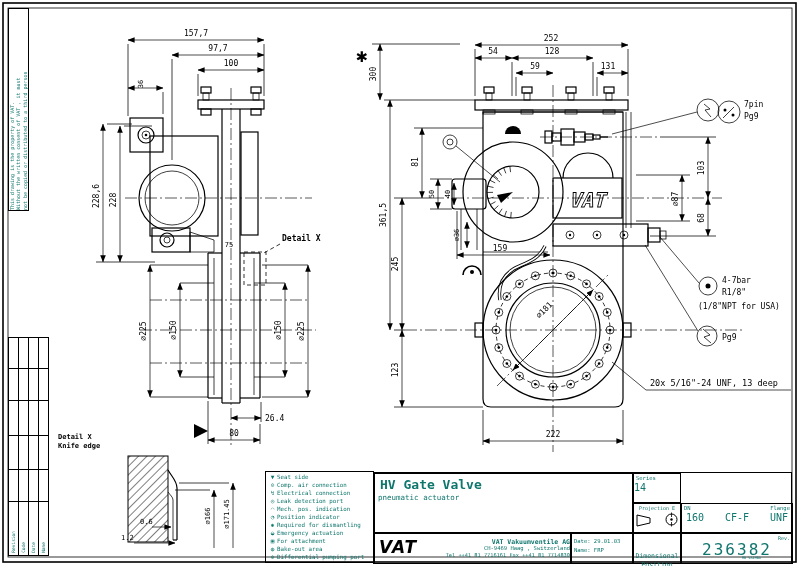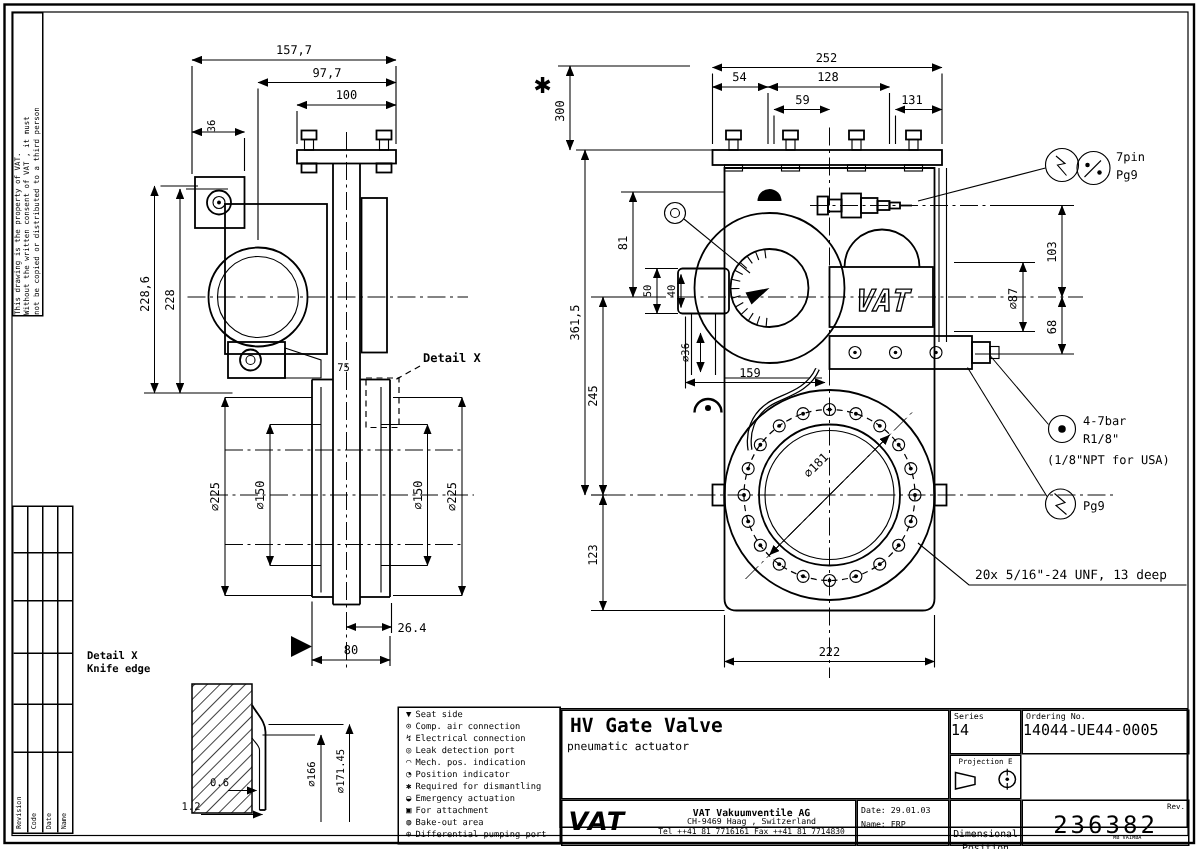--- a/index.html
+++ b/index.html
@@ -1,17 +1,17 @@
 <!DOCTYPE html>
 <html><head>
 <meta charset="utf-8">
 <style>
   html,body{margin:0;padding:0;background:#fff;}
   #page{position:relative;width:800px;height:566px;background:#fff;overflow:hidden;
-        font-family:"DejaVu Sans Mono",monospace;color:#000000;}
+        font-family:"DejaVu Sans Mono",monospace;color:#0f766e;}
   svg text{font-family:"DejaVu Sans Mono",monospace;font-size:8px;fill:#000;}
   svg text.t7{font-size:7px}
   svg text.t20{font-size:20px;font-weight:bold}
   svg text.b{font-weight:bold}
   .obj{fill:none;stroke:#000;stroke-width:1.2}
   .thin{fill:none;stroke:#000;stroke-width:0.75}
   .dima,.dime,.dims,.ldr{fill:none;stroke:#000;stroke-width:0.7}
   .cl{fill:none;stroke:#000;stroke-width:0.65;stroke-dasharray:12 3 2 3}
   .dash{fill:none;stroke:#000;stroke-width:0.8;stroke-dasharray:4 3}
   .ov{position:absolute;box-sizing:border-box;}
@@ -25,21 +25,21 @@
             flex-direction:column;justify-content:flex-end;align-items:center;}
   #rev .col:last-child{border-right:none;}
   #rev .col span{writing-mode:vertical-rl;transform:rotate(180deg);font-size:4.5px;margin-bottom:2px;white-space:nowrap;}
   #rev .hline{position:absolute;left:0;width:100%;height:1px;background:#000;}
   
   #legend{left:265px;top:471px;width:109px;height:92px;border:1px solid #000;padding:1px 2px;}
   .lrow{display:flex;align-items:center;height:8px;overflow:hidden;}
   .lrow .ic{width:9px;font-size:6px;text-align:center;flex:none;line-height:8px;}
   .lrow .lb{font-size:5.8px;white-space:nowrap;line-height:8px;}
   
-  #tb{left:373px;top:472px;width:419px;height:80px;border:1.5px solid #000;}
+  #tb{left:373px;top:472px;width:419px;height:92px;border:1.5px solid #000;}
   #tb .cell{position:absolute;border:1px solid #000;box-sizing:border-box;}
   .lab{font-size:5.5px;line-height:6px;padding:1px 2px;}
   .val10{font-size:10px;text-align:left;}
   #tb-title{font-size:13px;font-weight:bold;padding:3px 5px 0;}
   #tb-sub{font-size:7.5px;padding:1px 3px;}
   #corner{left:742px;top:556px;font-size:3.5px;}
 </style>
 </head>
 <body>
 <div id="page">
@@ -476,43 +476,50 @@
 
 <div id="tb" class="ov">
   <div class="cell" style="left:0;top:0;width:259px;height:60px">
     <div id="tb-title">HV Gate Valve</div>
     <div id="tb-sub">pneumatic actuator</div>
   </div>
   <div class="cell" style="left:259px;top:0;width:48px;height:30px">
     <div class="lab">Series</div>
     <div class="val10">14</div>
   </div>
-  <div class="cell" style="left:307px;top:0;width:112px;height:30px">
-    <div class="lab">Ordering No.</div>
-    <div class="val10">14044-UE44-0005</div>
-  </div>
   <div class="cell" style="left:259px;top:30px;width:48px;height:30px;text-align:center">
     <div class="lab" style="font-size:5px">Projection E</div>
     <span><svg width="19" height="13" viewBox="0 0 19 13">
             <path d="M2,1 L15,4 L15,9 L2,12 Z" fill="none" stroke="#000" stroke-width="1"></path>
           </svg></span>
     <span><svg width="15" height="15" viewBox="0 0 15 15">
             <circle cx="7.5" cy="7.5" r="5.5" fill="none" stroke="#000" stroke-width="1"></circle>
             <circle cx="7.5" cy="7.5" r="1.2" fill="#000"></circle>
             <line x1="7.5" y1="0.5" x2="7.5" y2="5" stroke="#000" stroke-width="0.8"></line>
             <line x1="7.5" y1="10" x2="7.5" y2="14.5" stroke="#000" stroke-width="0.8"></line>
           </svg></span>
   </div>
+  <div class="cell" style="left:307px;top:30px;width:112px;height:30px">
+    <div style="display:flex;justify-content:space-between">
+      <span class="lab">DN</span>
+      <span class="lab">Flange</span>
+    </div>
+    <div style="display:flex;justify-content:space-between;font-size:10px;padding:0 4px">
+      <span>160</span>
+      <span>CF-F</span>
+      <span>UNF</span>
+    </div>
+  </div>
   <div class="cell" style="left:0;top:60px;width:197px;height:31px;display:flex;align-items:center">
     <span style="flex:none;margin-left:3px">
       <svg width="54" height="20" viewBox="0 0 54 20">
             <text x="1" y="16" style="font:italic 900 17px 'DejaVu Sans',sans-serif;letter-spacing:1px;fill:#000">VAT</text>
           </svg>
     </span>
-    <span style="text-align:center;flex:1;line-height:6.2px">
+    <span style="text-align:right;flex:1;line-height:6.2px">
       <div style="font-size:6.5px;font-weight:bold">VAT Vakuumventile AG</div>
       <div style="font-size:5.5px">CH-9469 Haag , Switzerland</div>
       <div style="font-size:5.3px">Tel ++41 81 7716161 Fax ++41 81 7714830</div>
     </span>
   </div>
   <div class="cell" style="left:197px;top:60px;width:62px;height:31px;padding:3px 2px;line-height:9px">
     <div style="font-size:5.5px">Date: 29.01.03</div>
     <div style="font-size:5.5px">Name: FRP</div>
   </div>
   <div class="cell" style="left:259px;top:60px;width:48px;height:31px;text-align:center;padding-top:18px;line-height:9px;font-size:6.5px">

